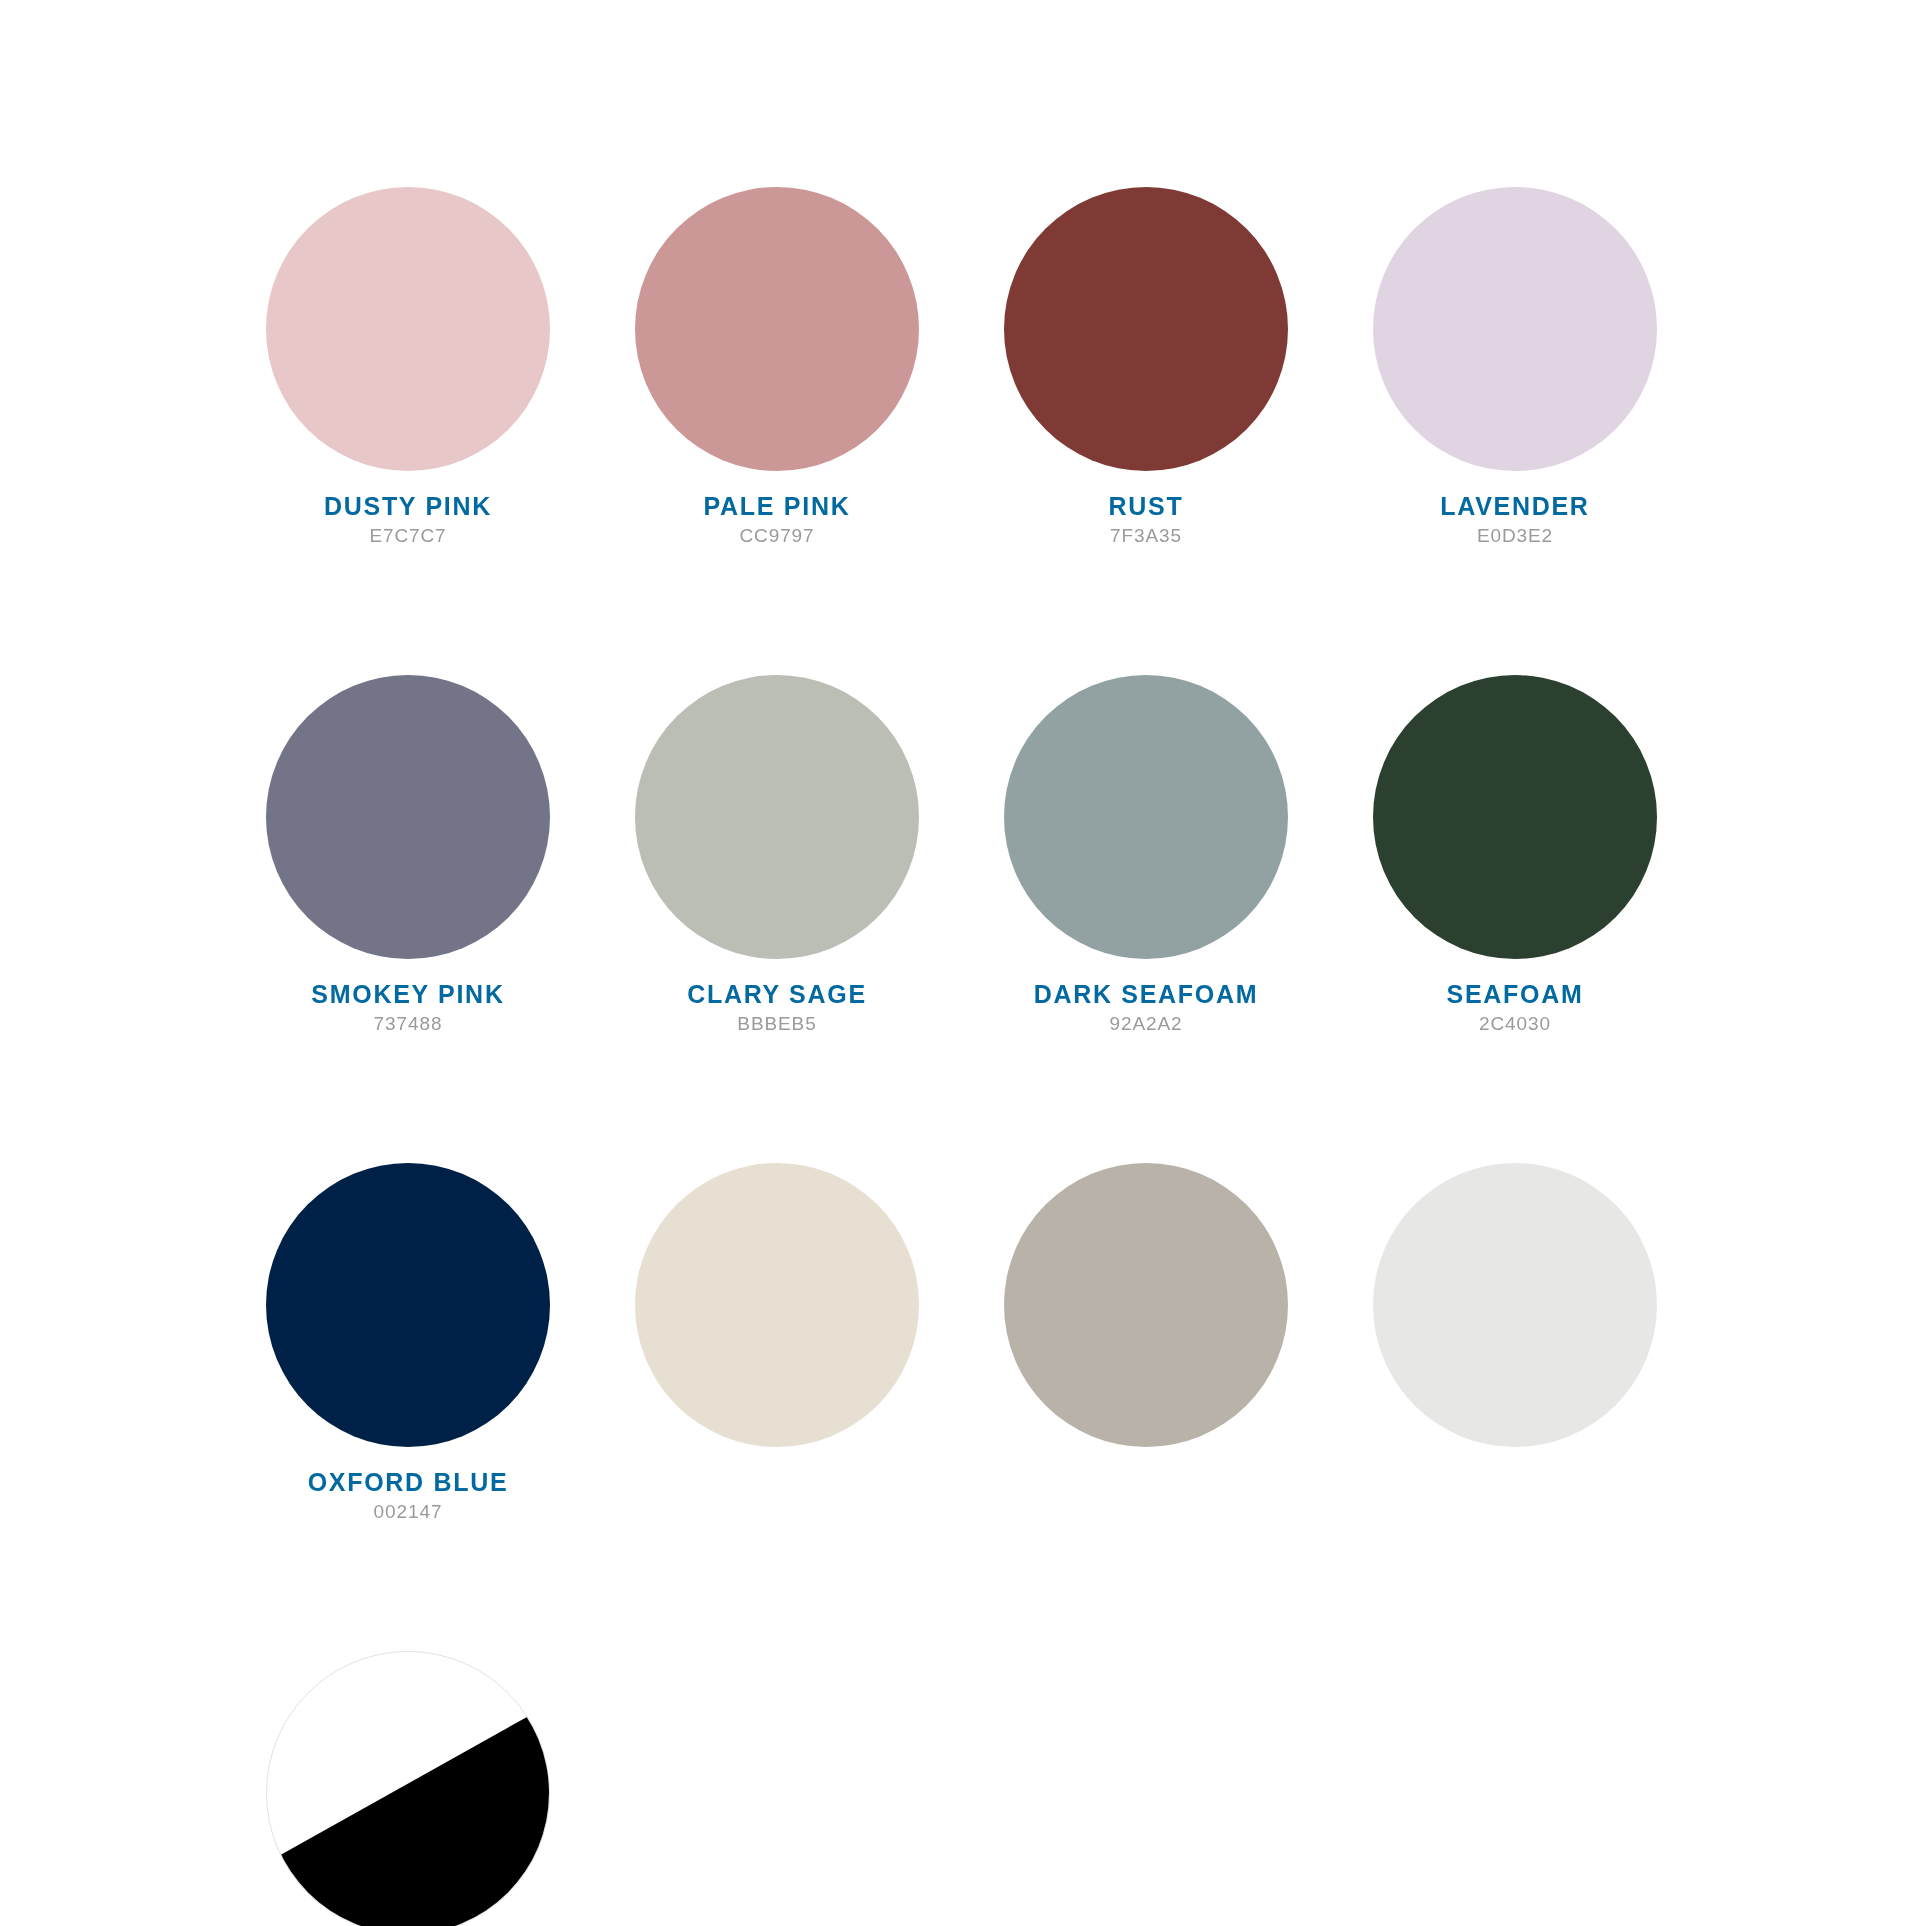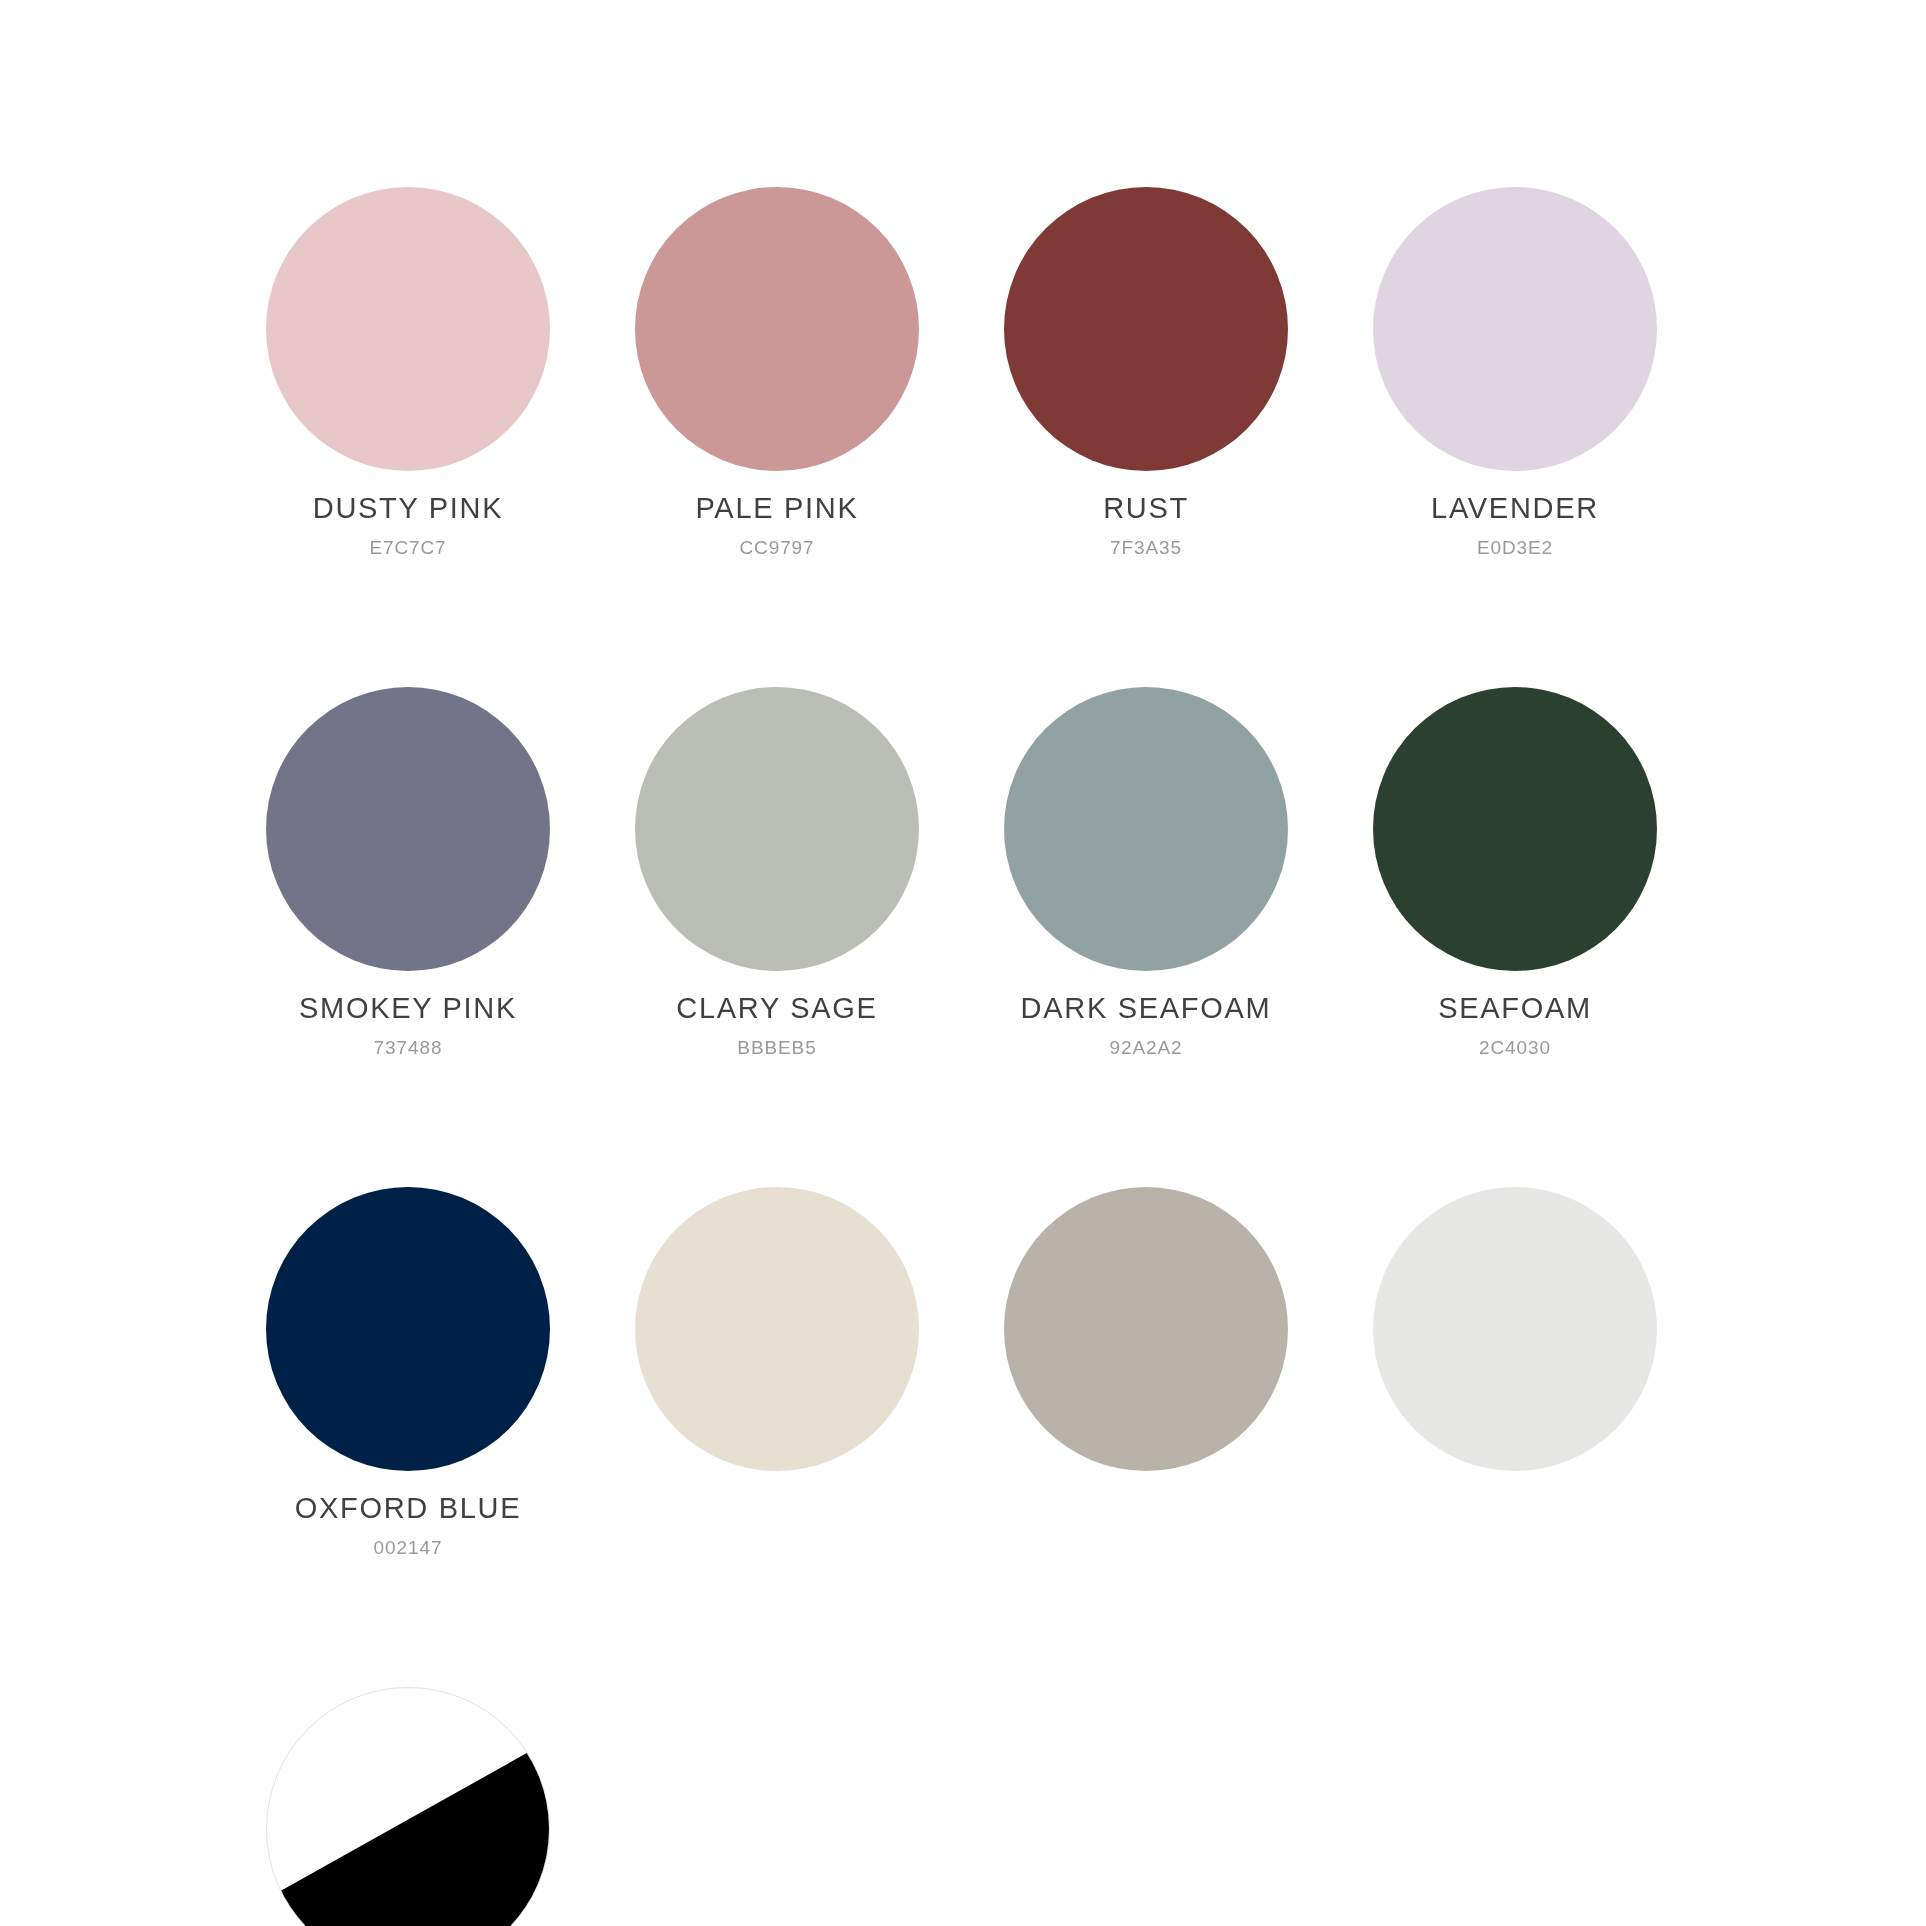--- a/index.html
+++ b/index.html
@@ -70,30 +70,30 @@
   }
 
   .swatch-label {
     margin-top: 23px;
     text-align: center;
     line-height: 1;
   }
 
   .swatch-name {
     display: block;
-    font-size: 29px;
-    font-weight: 400;
+    font-size: 25px;
+    font-weight: 700;
     letter-spacing: 1.7px;
-    color: #404040;
+    color: #0369a1;
     white-space: nowrap;
   }
 
   .swatch-hex {
     display: block;
-    margin-top: 15px;
+    margin-top: 7px;
     font-size: 19px;
     font-weight: 400;
     letter-spacing: 0.9px;
     color: #9a9a9a;
     white-space: nowrap;
   }
 </style>
 </head>
 <body>
 

